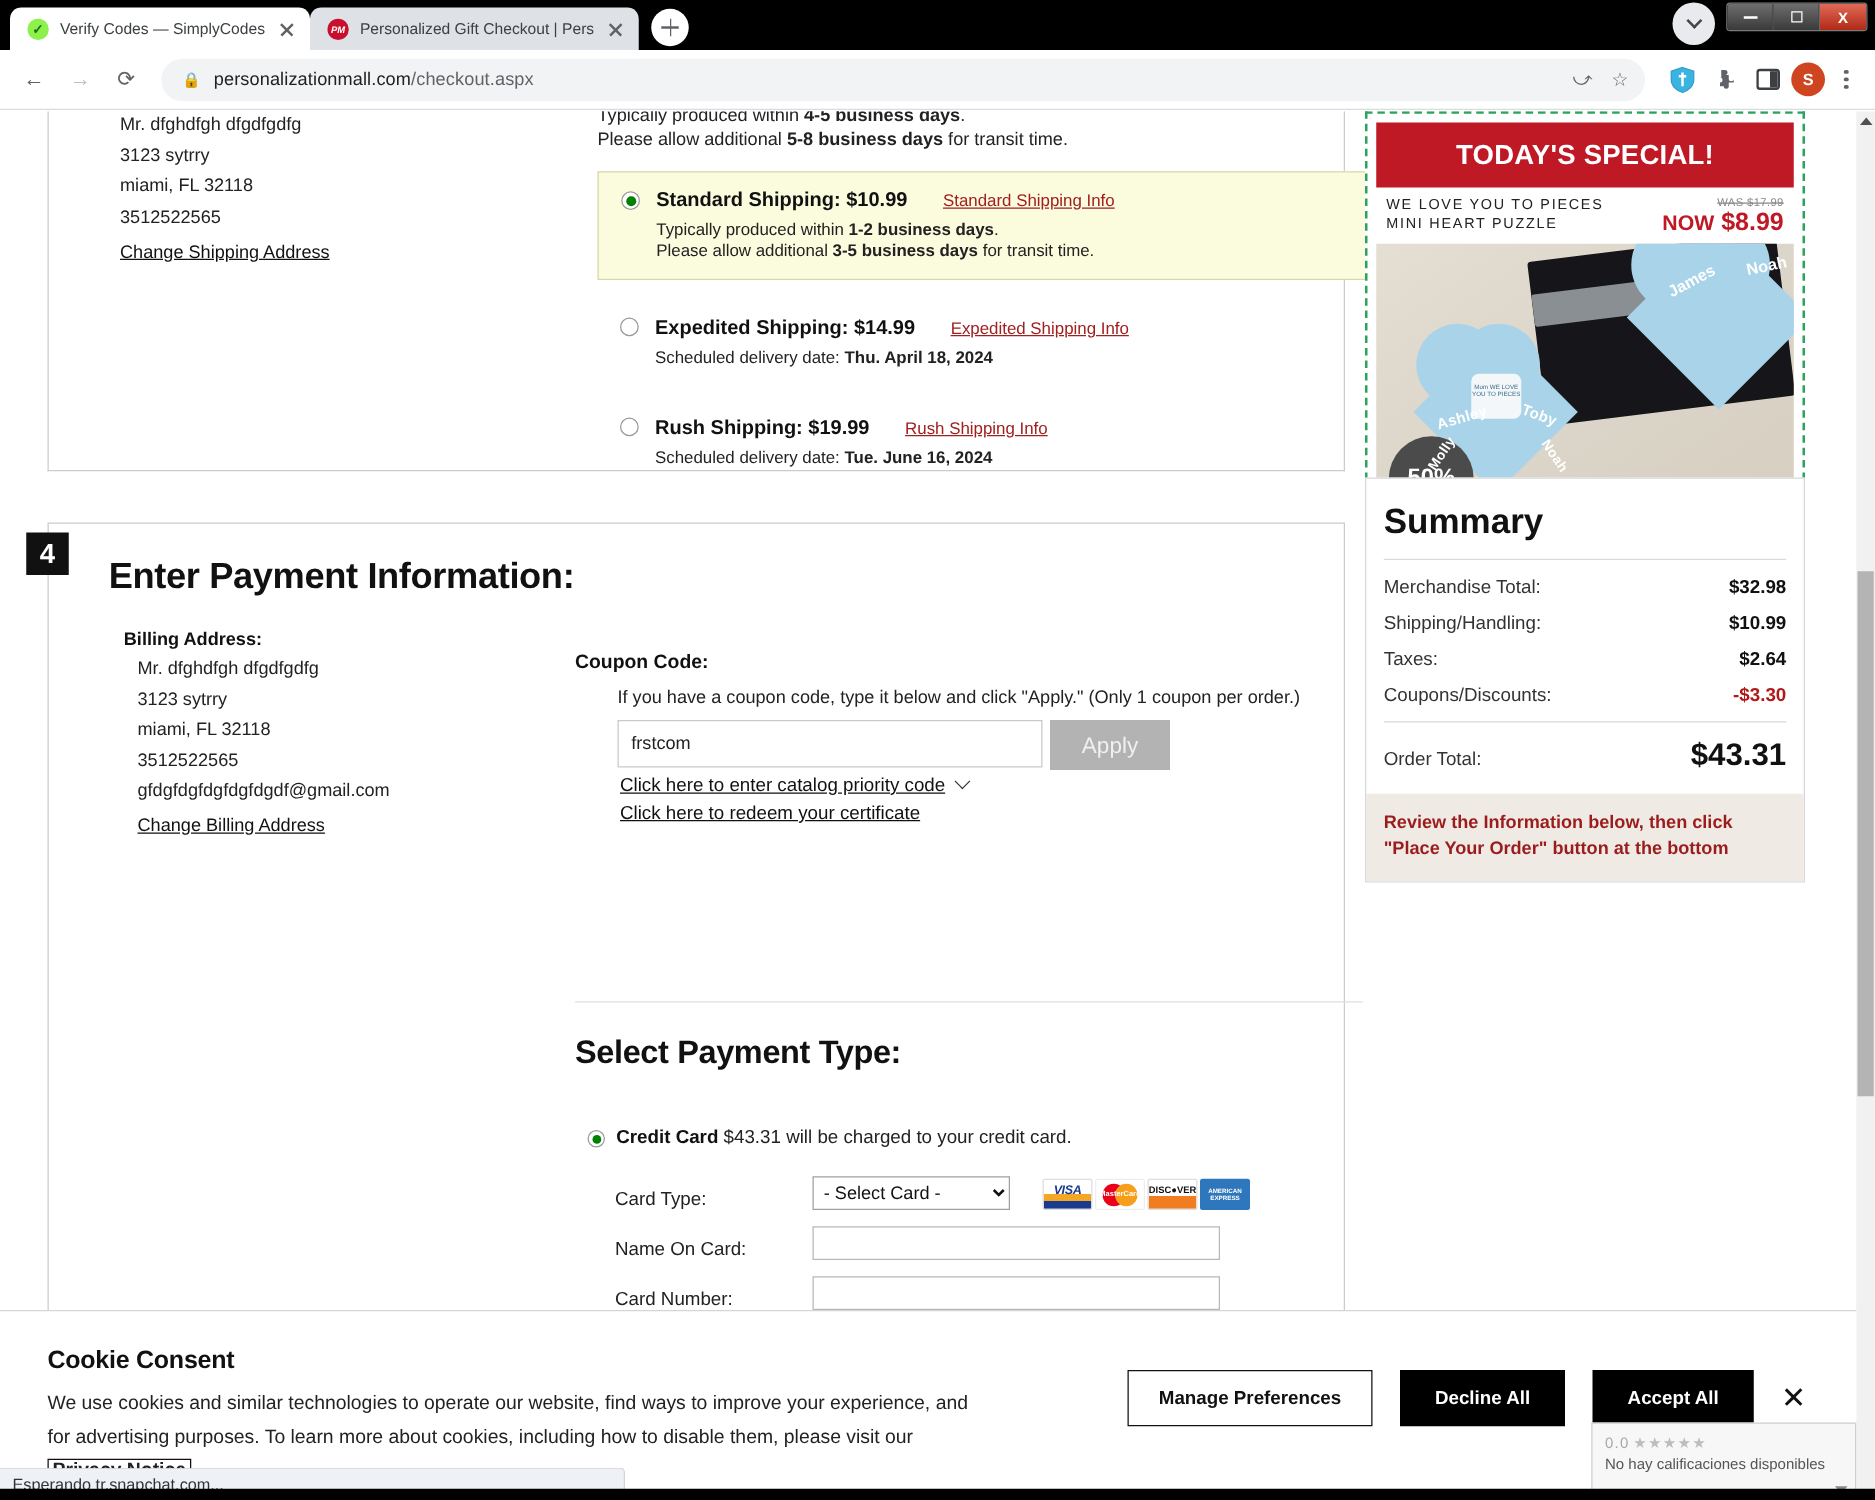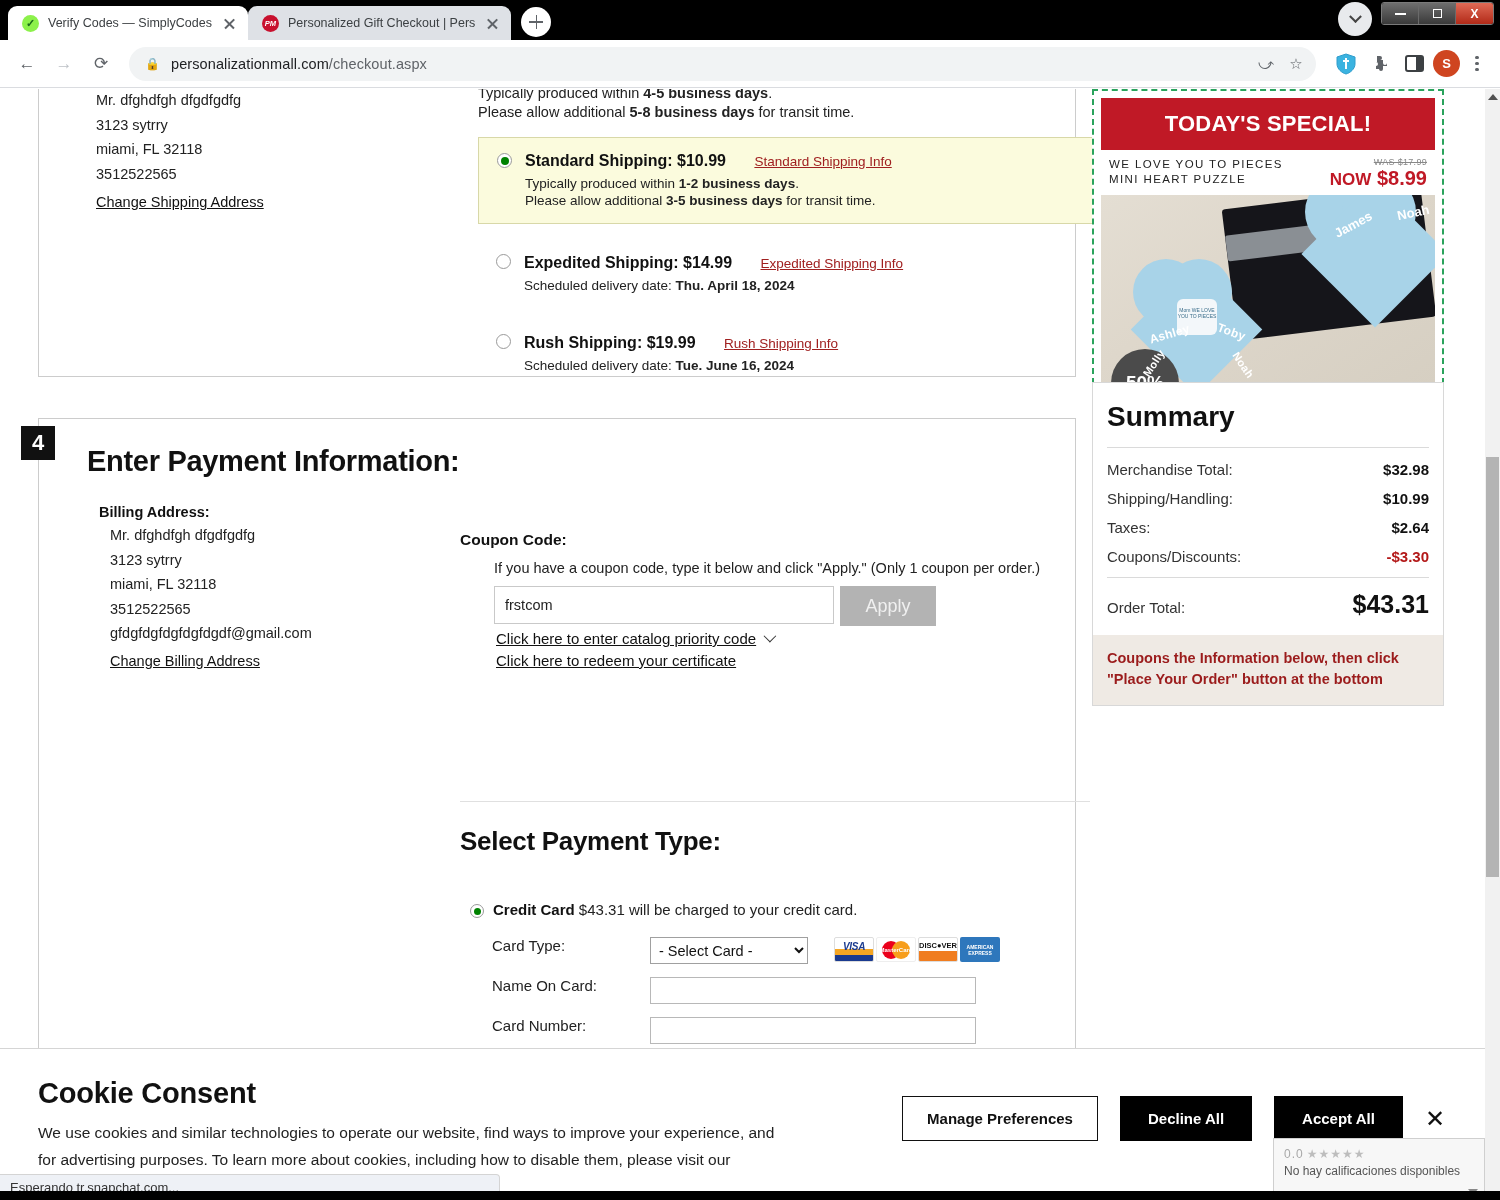--- a/index.html
+++ b/index.html
@@ -167,21 +167,21 @@
   }
   .pay-title { font-size: 29px; font-weight: bold; color: #111; padding: 26px 0 0 48px;
                letter-spacing: -.3px; }
 
   .pay-body { position: relative; margin-top: 26px; }
   .bill-addr { position: absolute; left: 60px; top: 0; width: 340px; }
   .bill-label { font-size: 14.5px; font-weight: bold; color: #111; margin-bottom: 3px; }
   .bill-lines { font-size: 14.5px; color: #222; line-height: 24.5px; padding-left: 11px; }
   .bill-lines .chg { text-decoration: underline; color: #111; cursor: pointer; display: inline-block; margin-top: 3px; }
 
-  .coupon { position: absolute; left: 421px; top: 27px; width: 640px; }
+  .coupon { position: absolute; left: 421px; top: 17px; width: 640px; }
   .coupon-label { font-size: 15.5px; font-weight: bold; color: #111; }
   .coupon-help { font-size: 14.5px; color: #222; margin-top: 11px; padding-left: 34px; }
   .coupon-row { display: flex; align-items: stretch; margin-top: 10px; padding-left: 34px; }
   .coupon-input {
     width: 340px; height: 38px; border: 1px solid #c9c9c9; background: #fff;
     font-family: "Liberation Sans", sans-serif; font-size: 14.5px; color: #222; padding: 0 10px;
   }
   .apply-btn {
     width: 96px; height: 40px; margin-left: 6px; background: #b3b3b3; border: none;
     color: #f0f0f0; font-size: 18px; font-family: "Liberation Sans", sans-serif; cursor: pointer;
@@ -200,21 +200,21 @@
 
   .cc-row { margin-top: 44px; position: relative; padding-left: 15px; }
   .cc-radio { position: absolute; left: 10px; top: 3px; width: 14px; height: 14px;
               border-radius: 50%; border: 1px solid #9a9a9a; background: #fff; }
   .cc-radio::after { content:''; position:absolute; left:2.5px; top:2.5px; width:7px;height:7px;
                      border-radius:50%; background:#008200; }
   .cc-label { font-size: 15px; color: #222; padding-left: 18px; }
   .cc-label b { font-weight: bold; color: #111; }
 
   .form-table { margin-top: 18px; padding-left: 32px; }
-  .frow { display: flex; align-items: flex-start; margin-bottom: 9px; height: 31px; }
+  .frow { display: flex; align-items: flex-end; margin-bottom: 9px; height: 31px; }
   .flabel { width: 158px; font-size: 15px; color: #222; }
   .fselect {
     height: 27px; border: 1px solid #a0a0a0; background: #fff; font-size: 14.5px;
     font-family: "Liberation Sans", sans-serif; color: #111; padding: 0 4px;
   }
   .finput { height: 27px; border: 1px solid #b8b8b8; background: #fff; }
   .cardlogos { display: flex; gap: 2px; margin-left: 26px; align-items: center; }
   .clogo { height: 25px; width: 40px; border-radius: 2px; display: flex; align-items: center;
            justify-content: center; font-size: 8.5px; font-weight: bold; font-style: italic;
            overflow: hidden; position: relative; }
@@ -292,21 +292,21 @@
   .sum-total .amt { font-size: 25px; font-weight: bold; color: #111; }
   .sum-notice { background: #efeae4; padding: 13px 14px 15px 14px;
                 font-size: 14.5px; font-weight: bold; color: #9b1c1c; line-height: 21px; }
 
   
   .cookie {
     position: absolute; left: 0; bottom: 0; width: 1485px; height: 152px;
     background: #fff; border-top: 1px solid #d5d5d5; z-index: 30;
   }
   .cookie-inner { position: relative; height: 100%; padding: 28px 0 0 38px; }
-  .cookie-title { font-size: 29px; font-weight: bold; color: #111; letter-spacing: -.2px; }
+  .cookie-title { font-size: 20px; font-weight: bold; color: #111; letter-spacing: -.2px; }
   .cookie-text { font-size: 15.5px; color: #222; line-height: 27px; margin-top: 9px; width: 745px; }
   .cookie-text .pn { font-weight: bold; border: 1px solid #111; padding: 0 3px; }
   .cookie-btns { position: absolute; right: 40px; top: 47px; display: flex; align-items: center; gap: 22px; }
   .btn-outline { border: 1.5px solid #111; background: #fff; color: #111; font-weight: bold;
                  font-size: 15px; padding: 13px 24px; font-family: "Liberation Sans", sans-serif; cursor: pointer; }
   .btn-solid { border: none; background: #000; color: #fff; font-weight: bold;
                font-size: 15px; padding: 14px 28px; font-family: "Liberation Sans", sans-serif; cursor: pointer; }
   .cookie-x { font-size: 24px; color: #111; cursor: pointer; line-height: 1; }
 
   
@@ -619,21 +619,21 @@
               </div>
 
               <div class="sum-hr2"></div>
 
               <div class="sum-total">
                 <span class="lbl">Order Total:</span>
                 <span class="amt">$43.31</span>
               </div>
             </div>
             <div class="sum-notice">
-              <div>Coupons the Information below, then click</div>
+              <div>Review the Information below, then click</div>
               <div>"Place Your Order" button at the bottom</div>
             </div>
           </div>
 
         </div>
       </div>
 
       <div class="cookie">
         <div class="cookie-inner">
           <div class="cookie-title">Cookie Consent</div>

